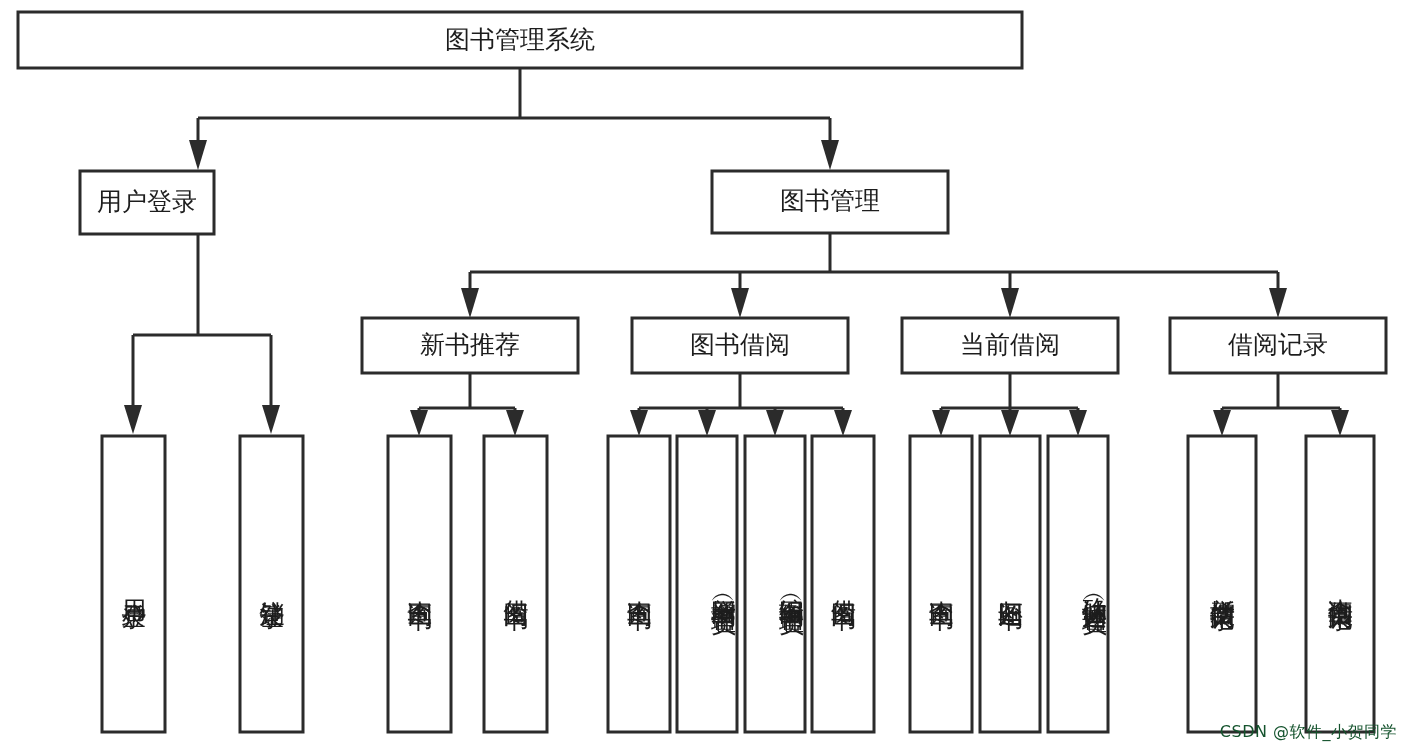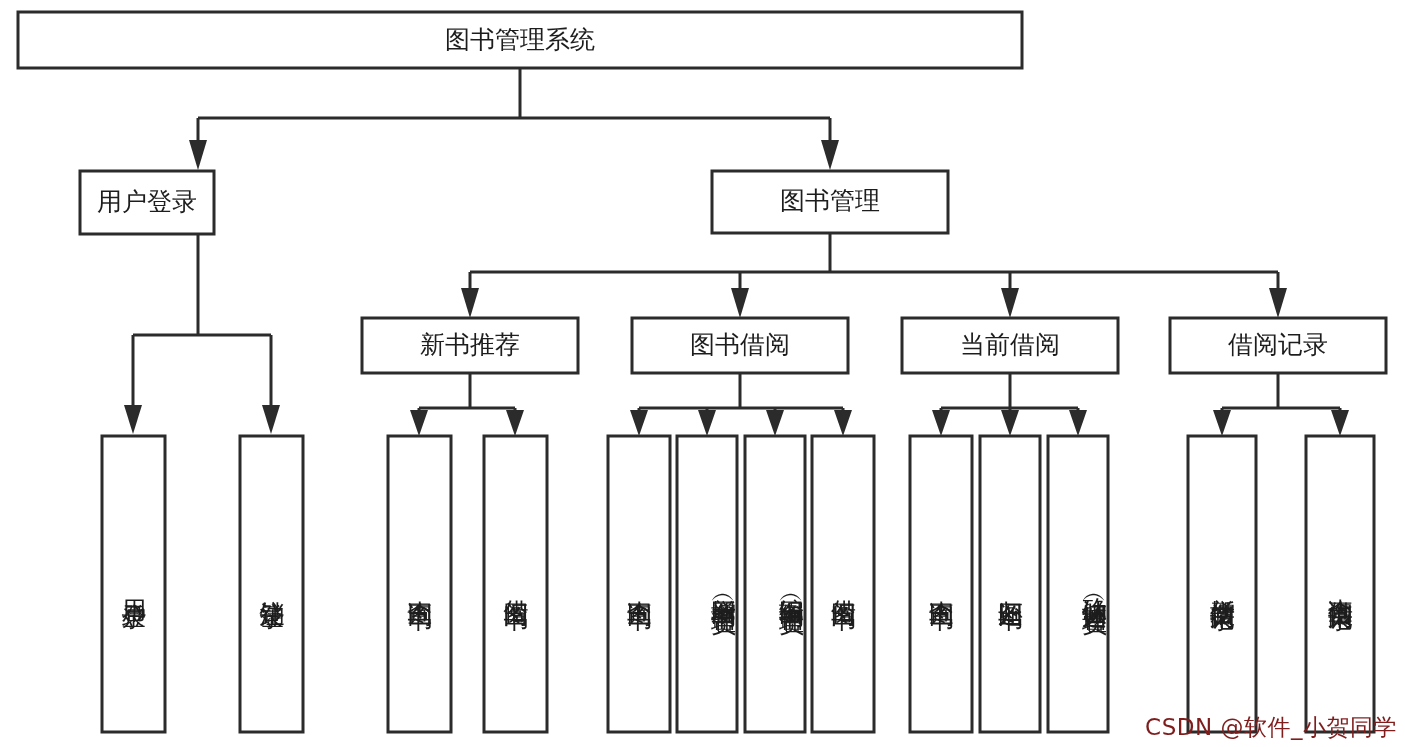--- a/index.html
+++ b/index.html
@@ -64,22 +64,22 @@
     pointer-events: none;
   }
   .node-label-v.centered {
     align-items: center;
   }
   .watermark {
     position: absolute;
     right: 8px;
     bottom: 4px;
     font-family: "DejaVu Sans", "Liberation Sans", sans-serif;
-    font-size: 23px;
-    color: #7f1d1d;
+    font-size: 16px;
+    color: #14532d;
     letter-spacing: 0.5px;
     white-space: nowrap;
   }
 </style>
 </head>
 <body>
 
 <div id="diagram-root">
 
   <svg class="flow" viewBox="0 0 1405 747">

